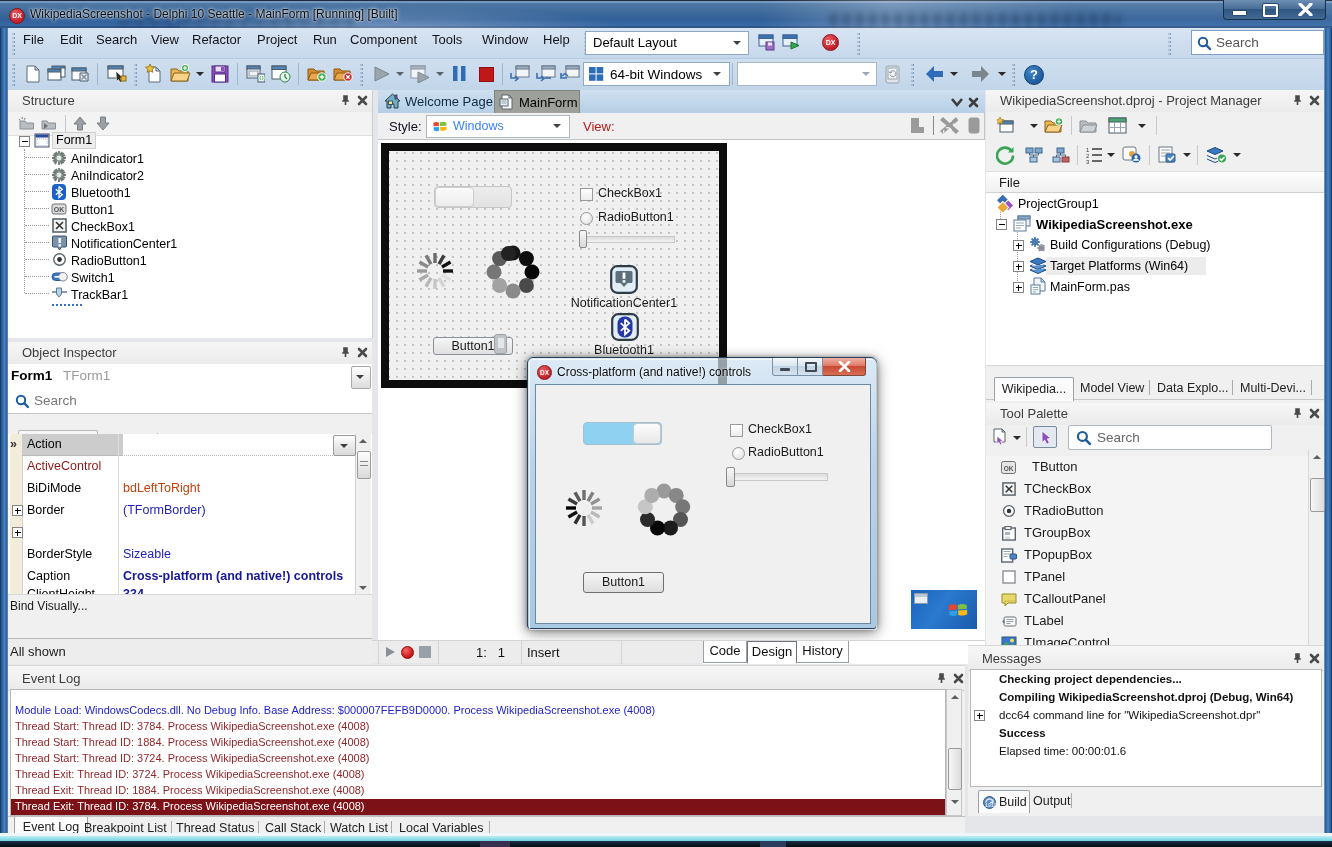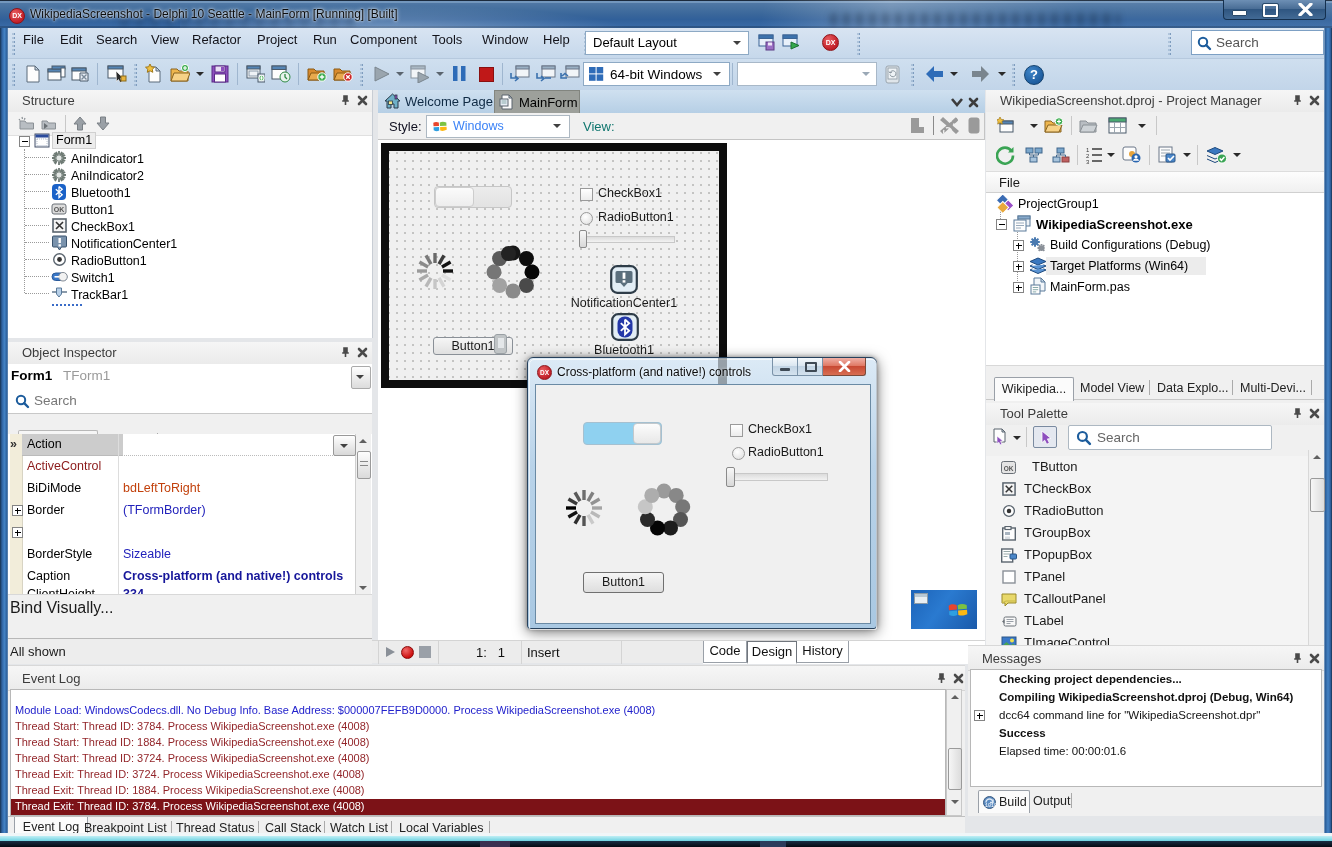--- a/index.html
+++ b/index.html
@@ -447,21 +447,21 @@
           <div class="abs" style="left:1.5px;top:3.5px;width:6px;height:1px;background:#000;"></div>
           <div class="abs" style="left:3.5px;top:1.5px;width:1px;height:6px;background:#000;"></div>
         </div>
     <div class="abs" style="left:4px;top:93px;width:9px;height:9px;background:#fff;border:1px solid #848484;">
           <div class="abs" style="left:1.5px;top:3.5px;width:6px;height:1px;background:#000;"></div>
           <div class="abs" style="left:3.5px;top:1.5px;width:1px;height:6px;background:#000;"></div>
         </div>
   </div>
 
   <div class="abs" style="left:0;top:252px;width:364px;height:44px;background:#f0f0f0;border-top:1px solid #d8d8d8;">
-    <span class="abs" style="left:2px;top:4px;font-size:16px;color:#1a1a1a;">Bind Visually...</span>
+    <span class="abs" style="left:2px;top:4px;font-size:12px;color:#1a1a1a;">Bind Visually...</span>
   </div>
 </div>
 
 <div class="abs" style="left:8px;top:638px;width:364px;height:25px;background:#ededed;border-top:1px solid #b8b8b8;">
   <span class="abs" style="left:2px;top:5px;font-size:13px;color:#1a1a1a;">All shown</span>
 </div>
 <div class="abs" id="centercol" style="left:378px;top:90px;width:607px;height:573px;">
 
   <div class="abs" style="left:0;top:0;width:607px;height:23px;background:linear-gradient(#cfe0f0,#b6cfe5);">
     <svg class="abs" style="left:6px;top:3px;" width="17" height="16" viewBox="0 0 17 16">
@@ -494,21 +494,21 @@
             <g transform="rotate(-3 8 7)">
               <path d="M1.5 3.5 C3.5 2.5 5 2.7 7 3.5 L7 7 L1.5 7 Z" fill="#e8452c"></path>
               <path d="M8 3.5 C10 2.7 11.8 2.8 14.5 3.8 L14.5 7 L8 7 Z" fill="#7cc242"></path>
               <path d="M1.5 8 L7 8 L7 11.5 C5 12.3 3.5 12.2 1.5 11 Z" fill="#2e9fe0"></path>
               <path d="M8 8 L14.5 8 L14.5 11.2 C11.8 12.2 10 12.3 8 11.5 Z" fill="#fdb813"></path>
             </g>
           </svg>
       <span class="abs" style="left:26px;top:3px;font-size:12.5px;color:#3b82f6;">Windows</span>
       <span class="carr" style="right:8px;top:8px;"></span>
     </div>
-    <span class="abs" style="left:205px;top:6px;font-size:13px;color:#0f766e;">View:</span>
+    <span class="abs" style="left:205px;top:6px;font-size:13px;color:#b91c1c;">View:</span>
     <svg class="abs" style="left:531px;top:4px;" width="17" height="17" viewBox="0 0 17 17">
           <path d="M2 1 h8 v9 h5 v6 h-13 z" fill="#9a9a9a"></path>
         </svg>
     <div class="abs" style="left:555px;top:3px;width:1px;height:19px;background:#8a8a8a;"></div>
     <svg class="abs" style="left:562px;top:4px;" width="19" height="17" viewBox="0 0 19 17">
           <path d="M3 0 L9.5 6 L16 0 L19 3 L12.5 8.5 L19 14 L16 17 L9.5 11 L3 17 L0 14 L6.5 8.5 L0 3 Z" fill="#9a9a9a"></path>
           <path d="M4 13 a4 4 0 1 0 2 -2" stroke="#f0f0f0" stroke-width="1.4" fill="none"></path>
           <path d="M11 5 a4 4 0 1 1 2 2" stroke="#f0f0f0" stroke-width="1.4" fill="none"></path>
         </svg>
     <svg class="abs" style="left:590px;top:4px;" width="12" height="17" viewBox="0 0 12 17">

